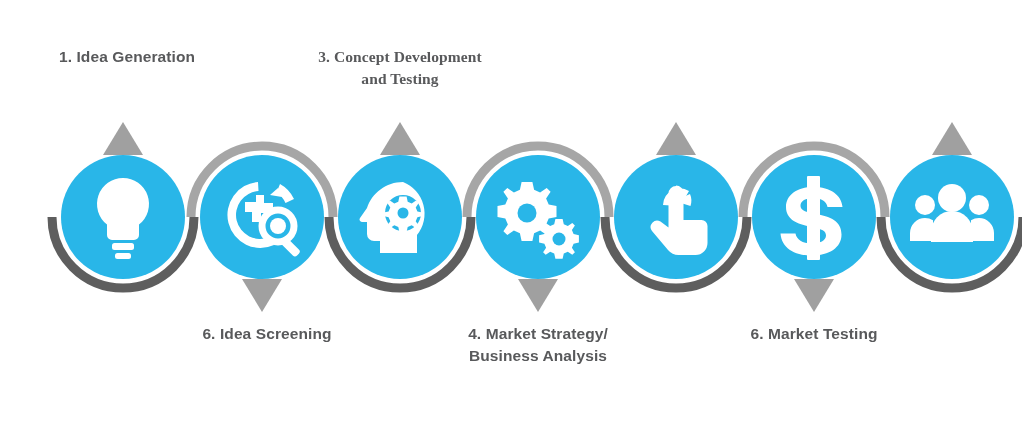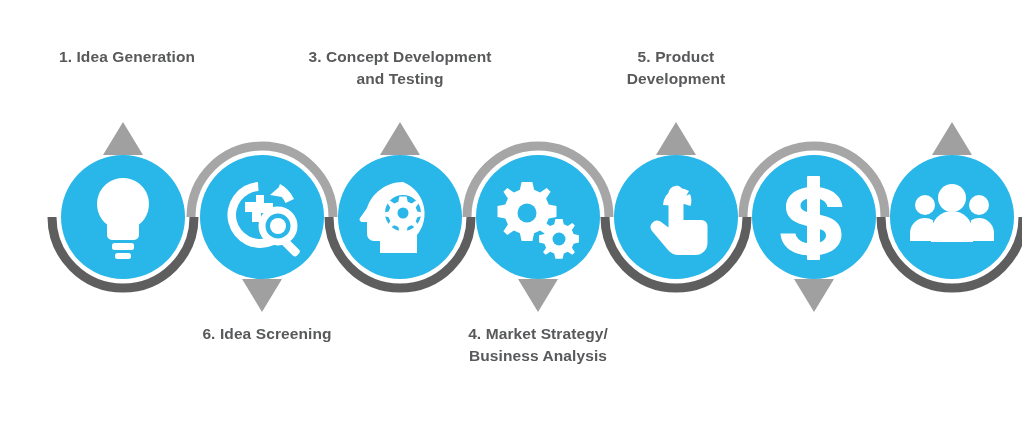--- a/index.html
+++ b/index.html
@@ -233,24 +233,23 @@
                  l0 10 z"></path>
       </g>
     </g>
 
   </svg>
 
   <div class="step-label label-top" style="left:0px; top:46px; width:210px;">1. Idea Generation</div>
 
   <div class="step-label label-bottom" style="left:140px; top:323px; width:210px;">6. Idea Screening</div>
 
-  <div class="step-label label-top" style="left:268px; top:46px; width:220px;">3. Concept Development
+  <div class="step-label label-top" style="left:268px; top:46px; width:220px;font-family:Liberation Serif, serif;">3. Concept Development
 and Testing</div>
 
   <div class="step-label label-bottom" style="left:406px; top:323px; width:220px;">4. Market Strategy/
 Business Analysis</div>
 
-  <div class="step-label label-top" style="left:554px; top:46px; width:200px;">5. Product
-Development</div>
-
+
+  <div class="step-label label-bottom" style="left:692px; top:323px; width:200px;">6. Market Testing</div>
 
 
 </div>
 
 </body></html>

